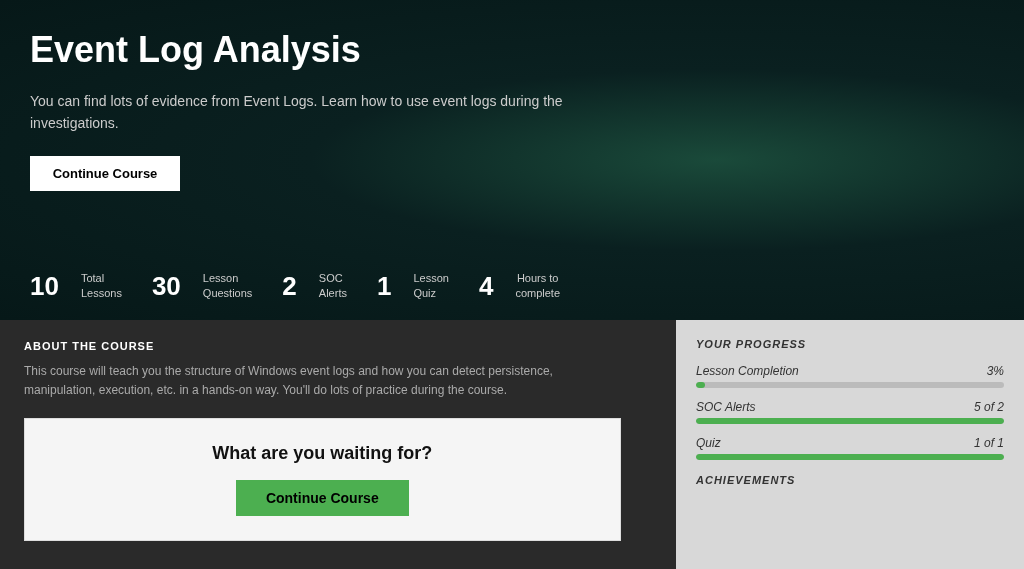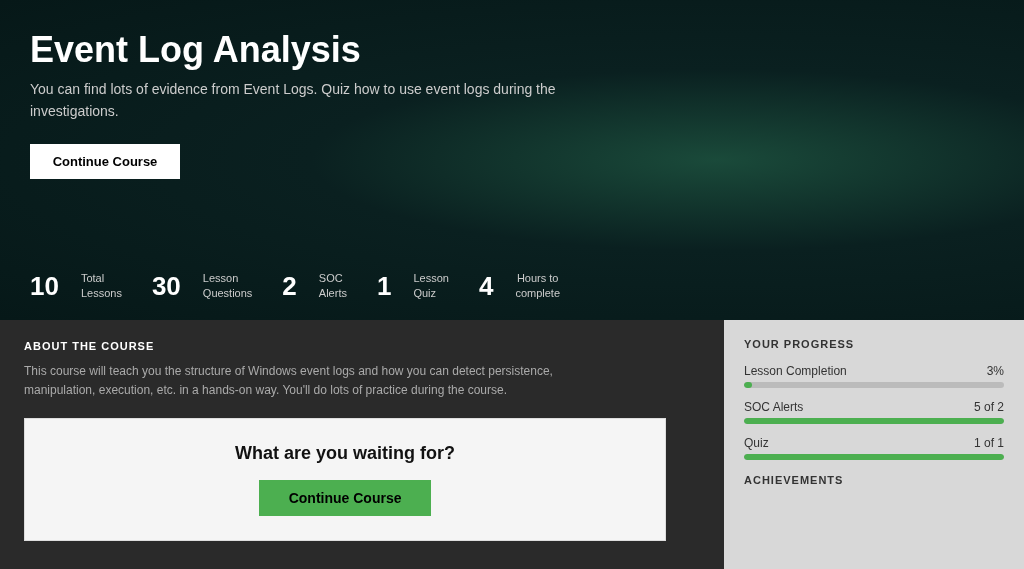--- a/index.html
+++ b/index.html
@@ -15,21 +15,21 @@
       padding: 30px 30px 20px 30px;
       display: flex;
       flex-direction: column;
       justify-content: flex-start;
     }
 
     .hero-title {
       color: #ffffff;
       font-size: 36px;
       font-weight: 900;
-      margin-bottom: 8px;
+      margin-bottom: 20px;
       line-height: 1.1;
     }
 
     .hero-description {
       color: #cccccc;
       font-size: 14px;
       line-height: 1.6;
       max-width: 560px;
       margin-bottom: 22px;
     }
@@ -128,23 +128,24 @@
       color: #000000;
       border: none;
       padding: 10px 30px;
       font-size: 14px;
       font-weight: 700;
       cursor: pointer;
     }
 
     
     .right-panel {
-      width: 300px;
+      width: 348px;
       background: #d8d8d8;
       padding: 18px 20px;
+      font-style: italic;
     }
 
     .progress-title {
       font-size: 11px;
       font-weight: 700;
       text-transform: uppercase;
       letter-spacing: 1px;
       color: #333;
       margin-bottom: 14px;
     }
@@ -193,21 +194,21 @@
       letter-spacing: 1px;
       color: #333;
       margin-top: 14px;
     }
   </style>
 </head>
 <body>
 
 <div class="hero">
   <h1 class="hero-title">Event Log Analysis</h1>
-  <p class="hero-description">You can find lots of evidence from Event Logs. Quiz how to use event logs during the investigations.</p>
+  <p class="hero-description">You can find lots of evidence from Event Logs. Learn how to use event logs during the investigations.</p>
   <button class="continue-btn-hero">Continue Course</button>
 
   <div class="stats-bar">
 
   <div class="stat-item">
         <span class="stat-number">10</span>
         <span class="stat-label" style="white-space: pre-line;">Total
 Lessons</span>
       </div>
       <div class="stat-item">

